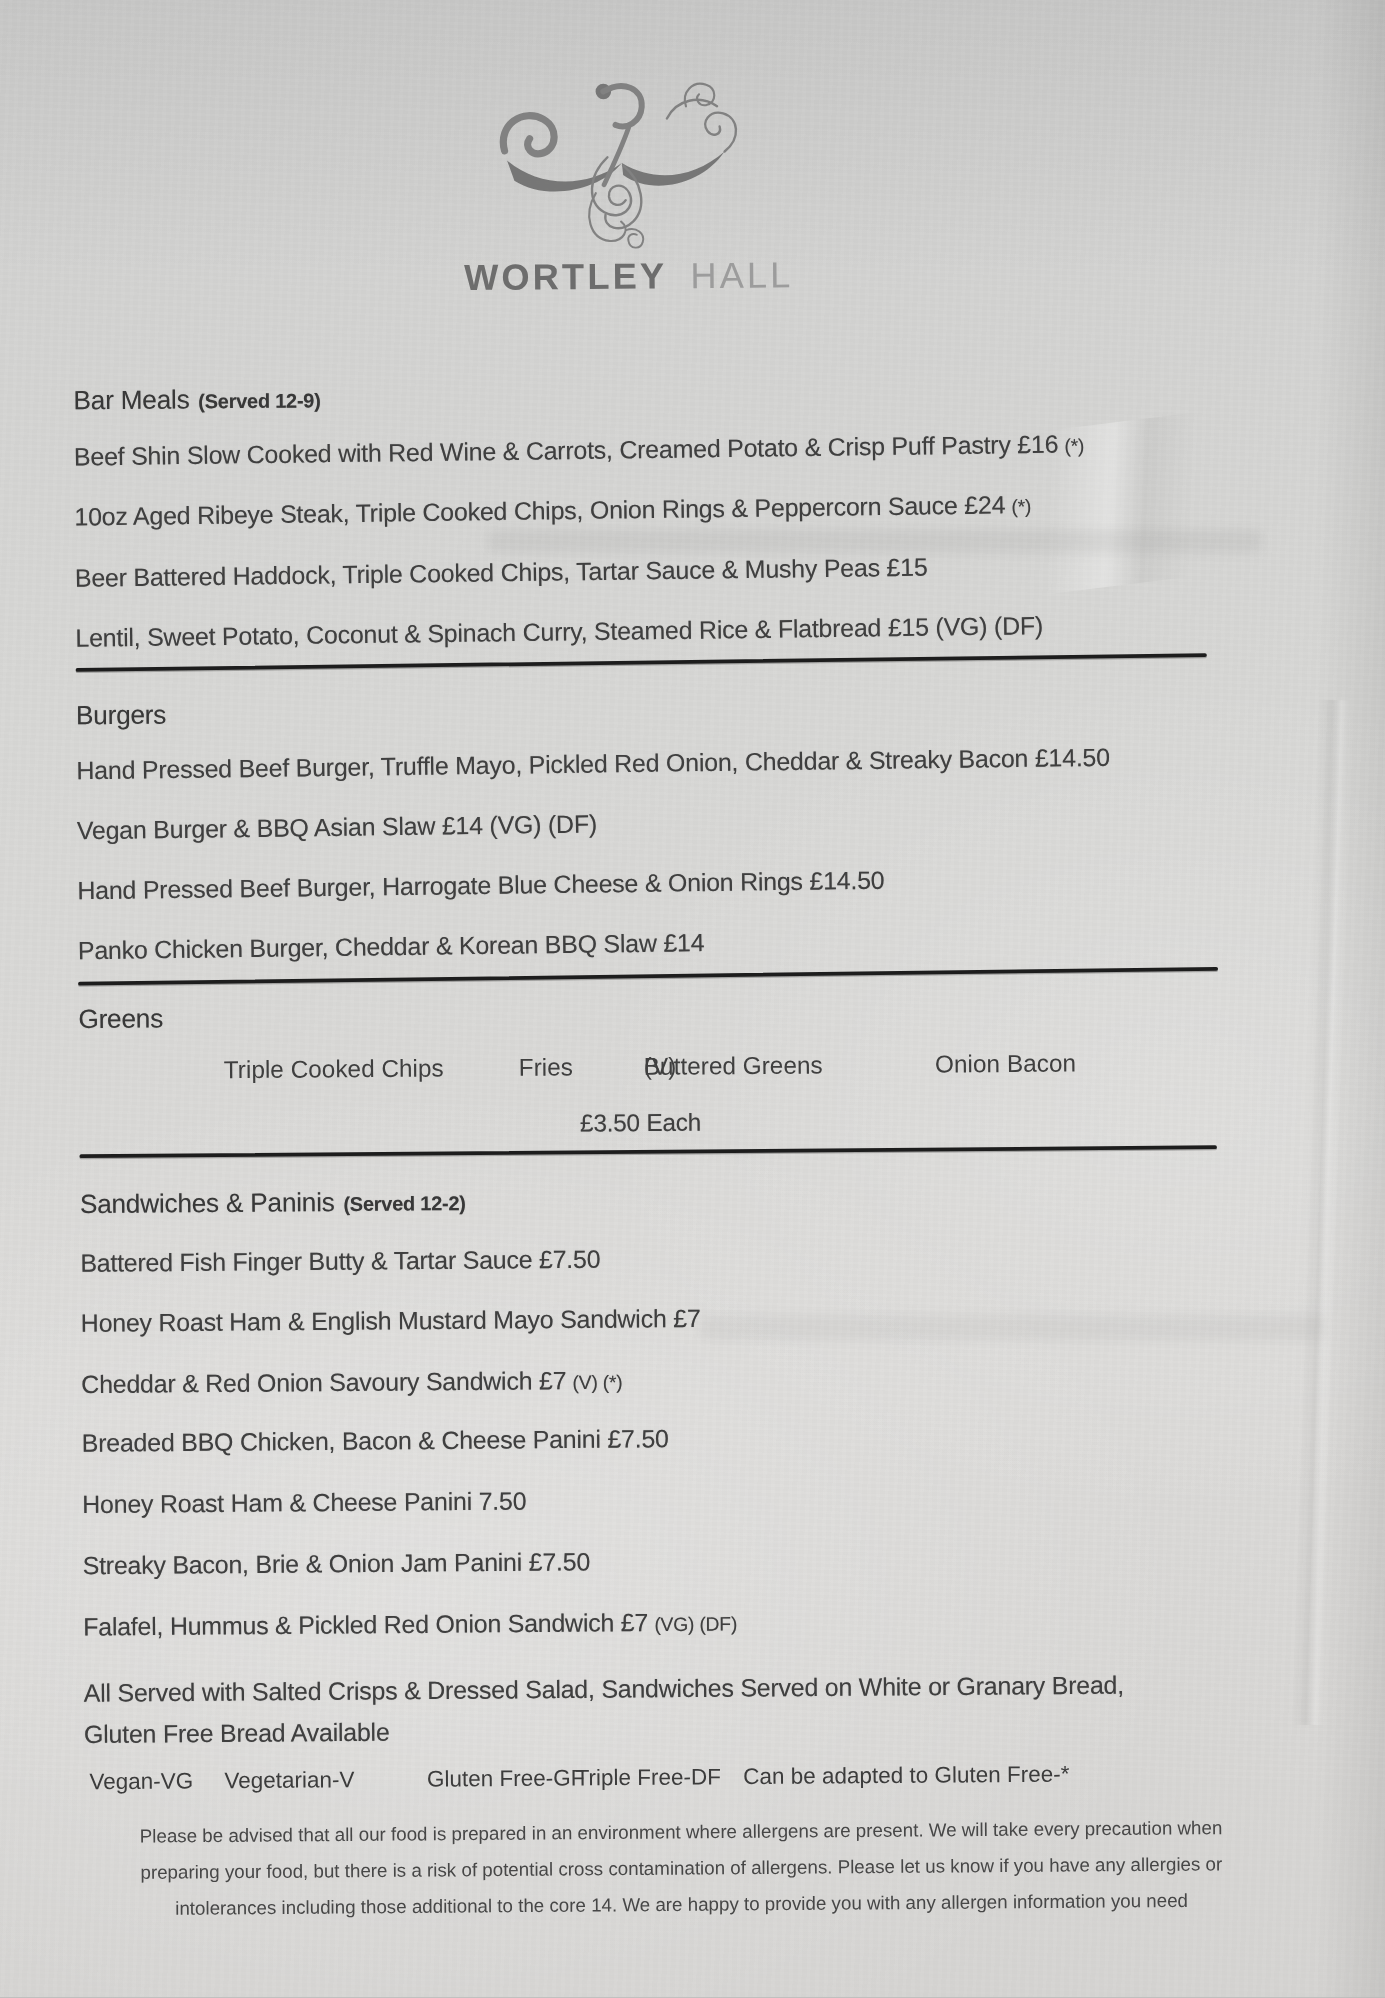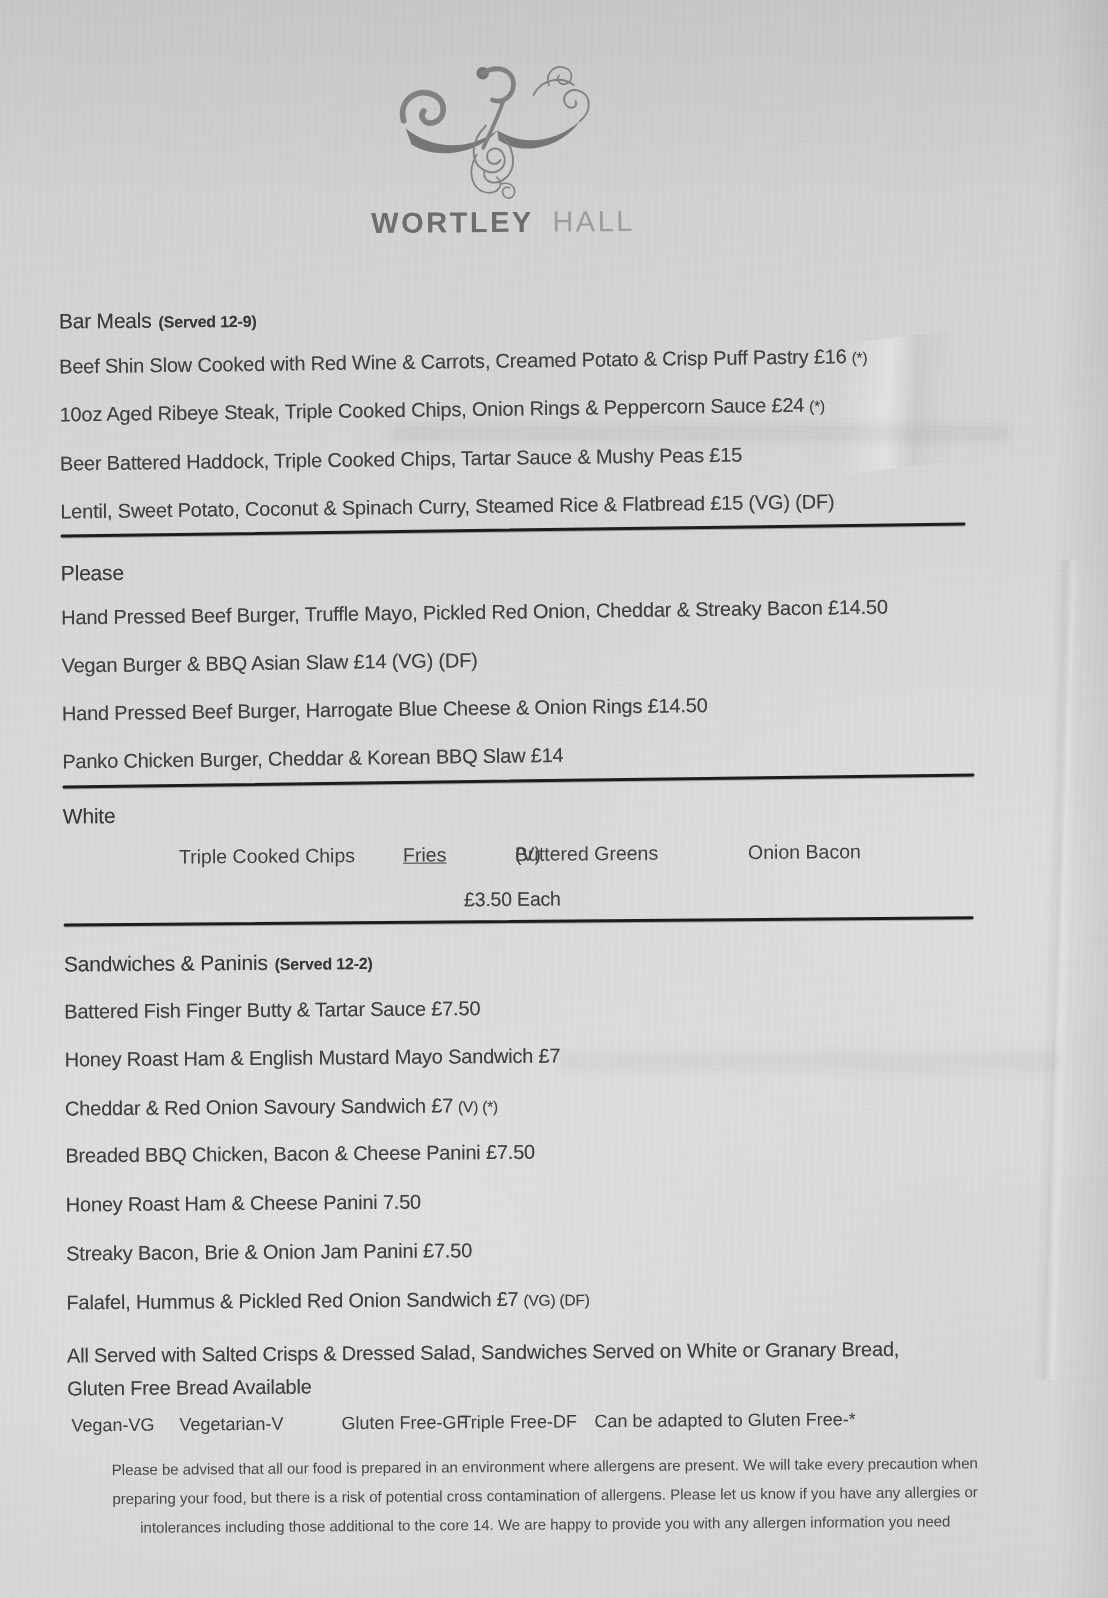--- a/index.html
+++ b/index.html
@@ -102,42 +102,42 @@
     </div>
     <div class="line t2" style="top:449px;left:63px;">
       <span>Beer Battered Haddock, Triple Cooked Chips, Tartar Sauce &amp; Mushy Peas £15</span>
     </div>
     <div class="line t2" style="top:497px;left:63px;">
       <span>Lentil, Sweet Potato, Coconut &amp; Spinach Curry, Steamed Rice &amp; Flatbread £15 (VG) (DF)</span>
     </div>
     <div class="rule t2" style="top:531px;left:63px;width:905px;"></div>
 
     <div class="line heading" style="top:558px;left:63px;">
-      <span>Please</span>
+      <span>Burgers</span>
     </div>
     <div class="line t2" style="top:603px;left:63px;">
       <span>Hand Pressed Beef Burger, Truffle Mayo, Pickled Red Onion, Cheddar &amp; Streaky Bacon £14.50</span>
     </div>
     <div class="line t2" style="top:651px;left:63px;">
       <span>Vegan Burger &amp; BBQ Asian Slaw £14 (VG) (DF)</span>
     </div>
     <div class="line t2" style="top:699px;left:63px;">
       <span>Hand Pressed Beef Burger, Harrogate Blue Cheese &amp; Onion Rings £14.50</span>
     </div>
     <div class="line t2" style="top:747px;left:63px;">
       <span>Panko Chicken Burger, Cheddar &amp; Korean BBQ Slaw £14</span>
     </div>
     <div class="rule t2" style="top:782px;left:63px;width:912px;"></div>
 
     <div class="line heading" style="top:801px;left:63px;">
-      <span>White</span>
+      <span>Greens</span>
     </div>
     <div class="sides-row" style="top:843px;">
       <span style="left:179px;">Triple Cooked Chips</span>
-      <span style="left:403px;text-decoration:underline;">Fries</span>
+      <span style="left:415px;">Fries</span>
       <span style="left:515px;">
           <span>Buttered Greens</span> 
           <span class="side-suffix">(V)</span>
         </span>
       <span style="left:748px;">Onion Bacon</span>
     </div>
     <div class="line center" style="top:888px;font-size:19.5px;">£3.50 Each</div>
     <div class="rule" style="top:920px;left:63px;width:910px;"></div>
 
     <div class="line heading" style="top:949px;left:63px;">

